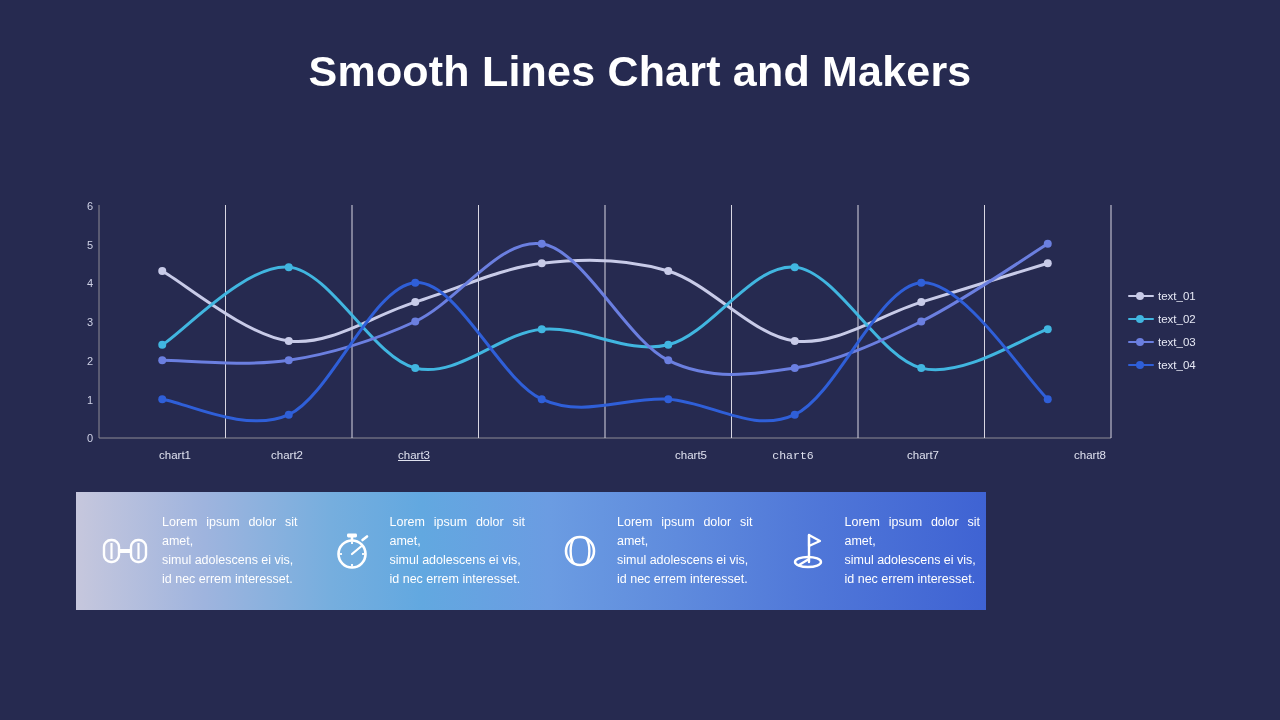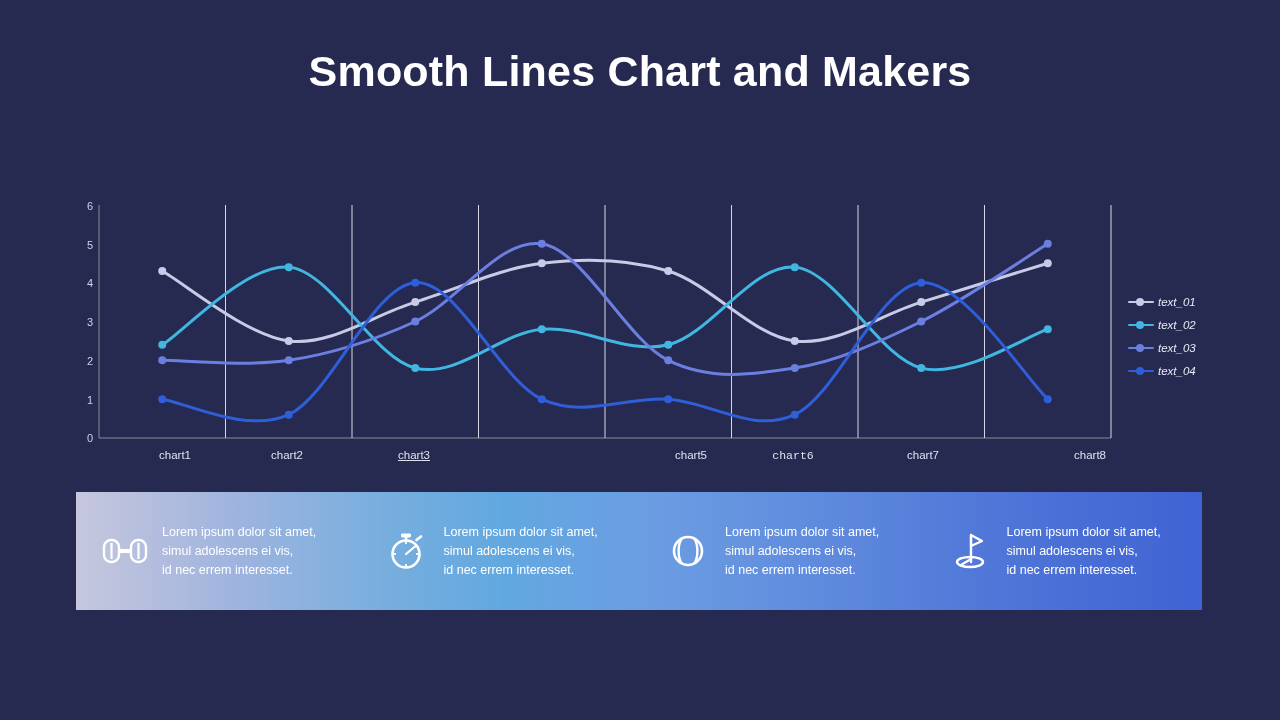--- a/index.html
+++ b/index.html
@@ -56,23 +56,22 @@
     width: 120px;
     text-align: center;
     font-size: 11.5px;
     color: #dfe1ef;
   }
 
   
   #legend {
     position: absolute;
     left: 1128px;
-    top: 290px;
+    top: 284px;
     width: 140px;
-    font-style: italic;
   }
   .legend-row {
     display: flex;
     align-items: center;
     height: 23px;
   }
   .legend-swatch {
     position: relative;
     width: 26px;
     height: 12px;
@@ -99,21 +98,21 @@
     color: #e7e9f5;
     margin-left: 4px;
     white-space: nowrap;
   }
 
   
   #banner {
     position: absolute;
     left: 76px;
     top: 492px;
-    width: 1126px;
+    width: 910px;
     height: 118px;
     display: flex;
     background: linear-gradient(90deg,
       #c6c7dd 0%,
       #9fb4de 14%,
       #76aede 28%,
       #62a8e0 38%,
       #6b9ce2 52%,
       #5f8bdd 66%,
       #4f76d8 82%,

